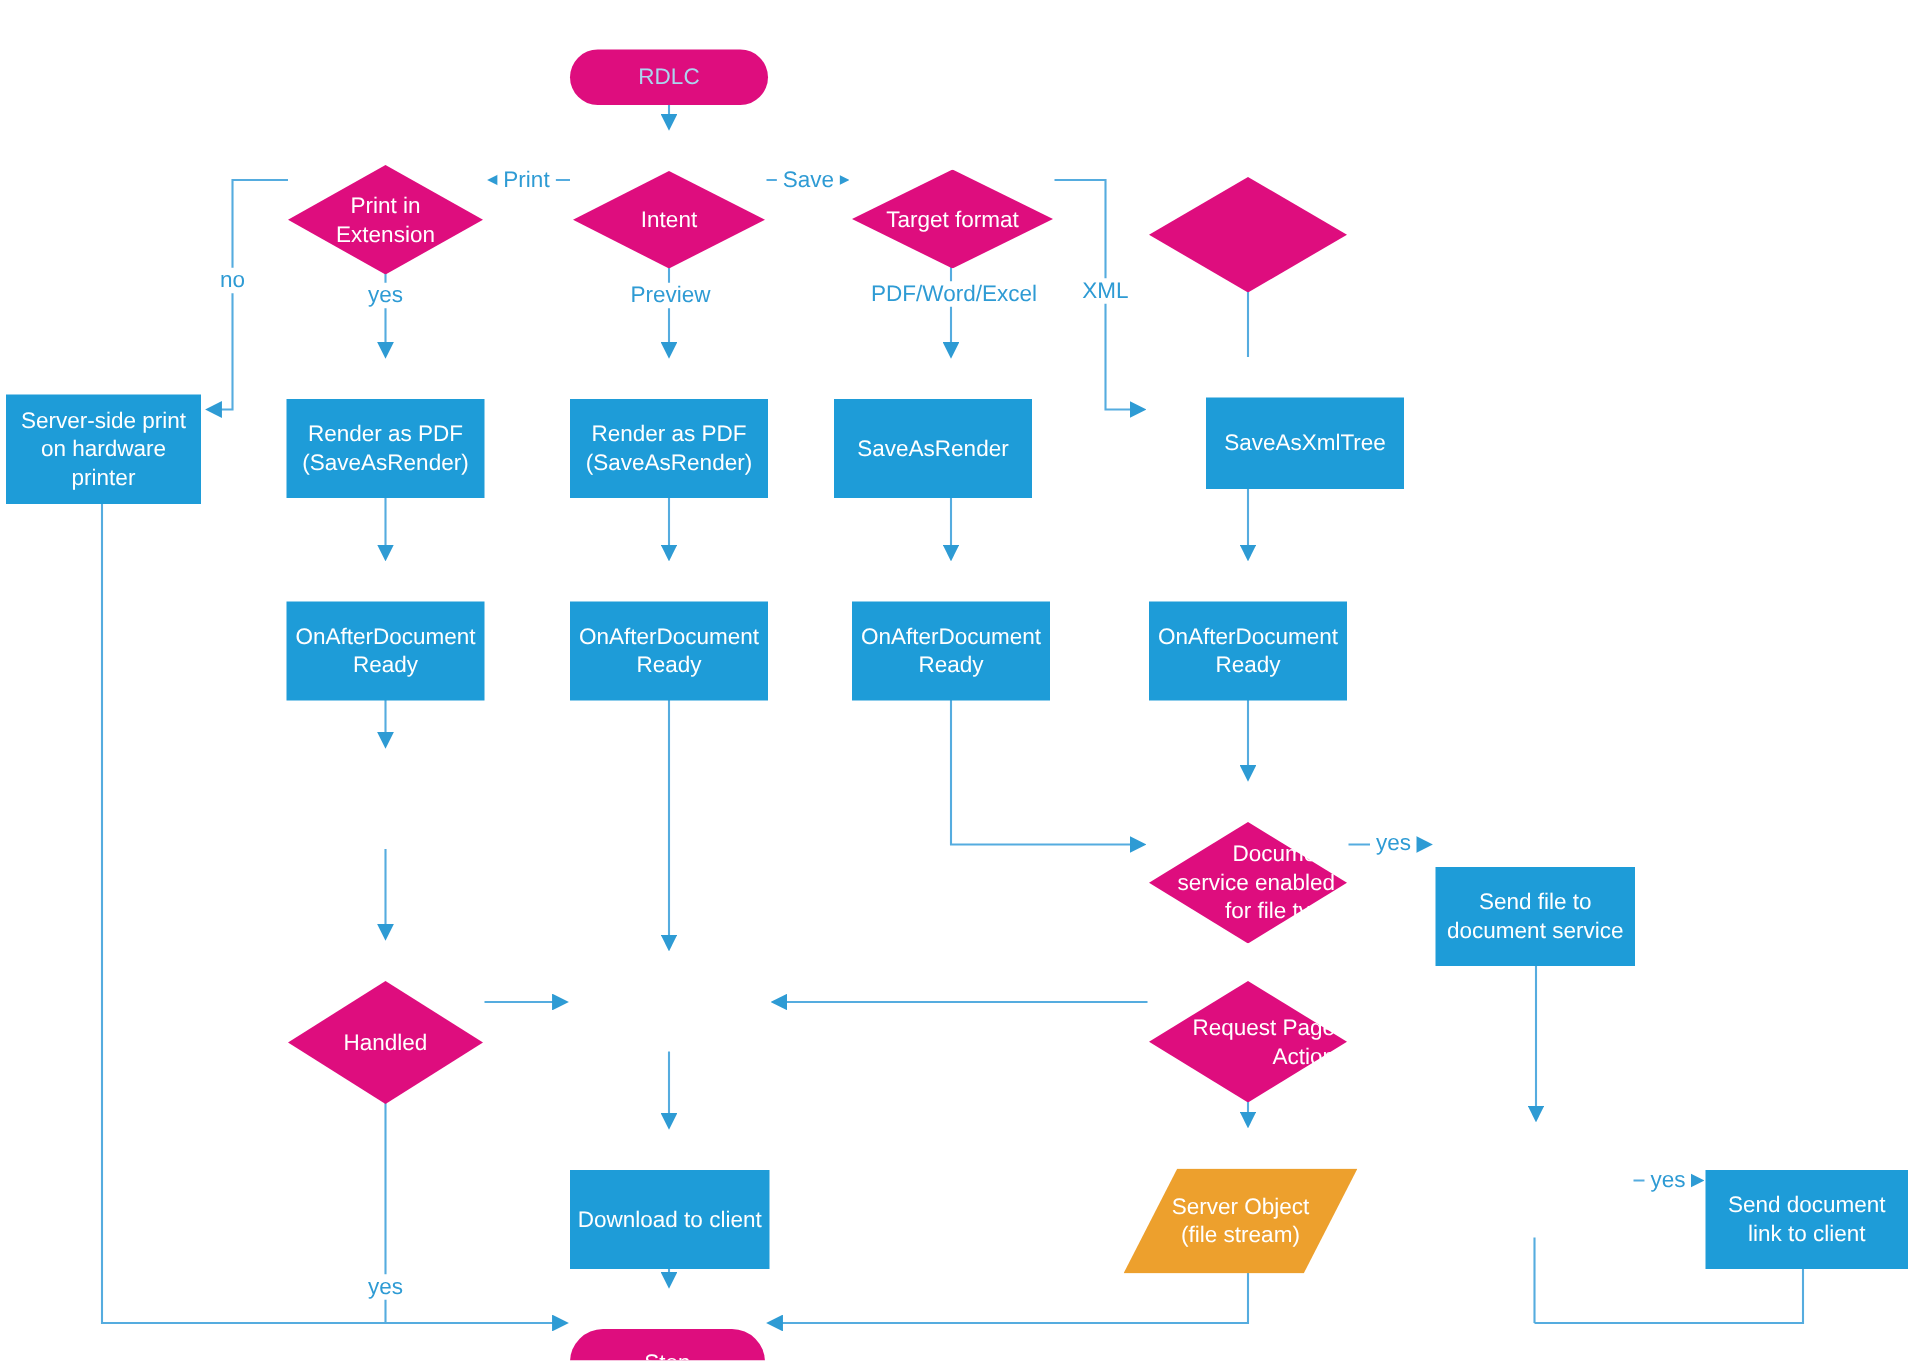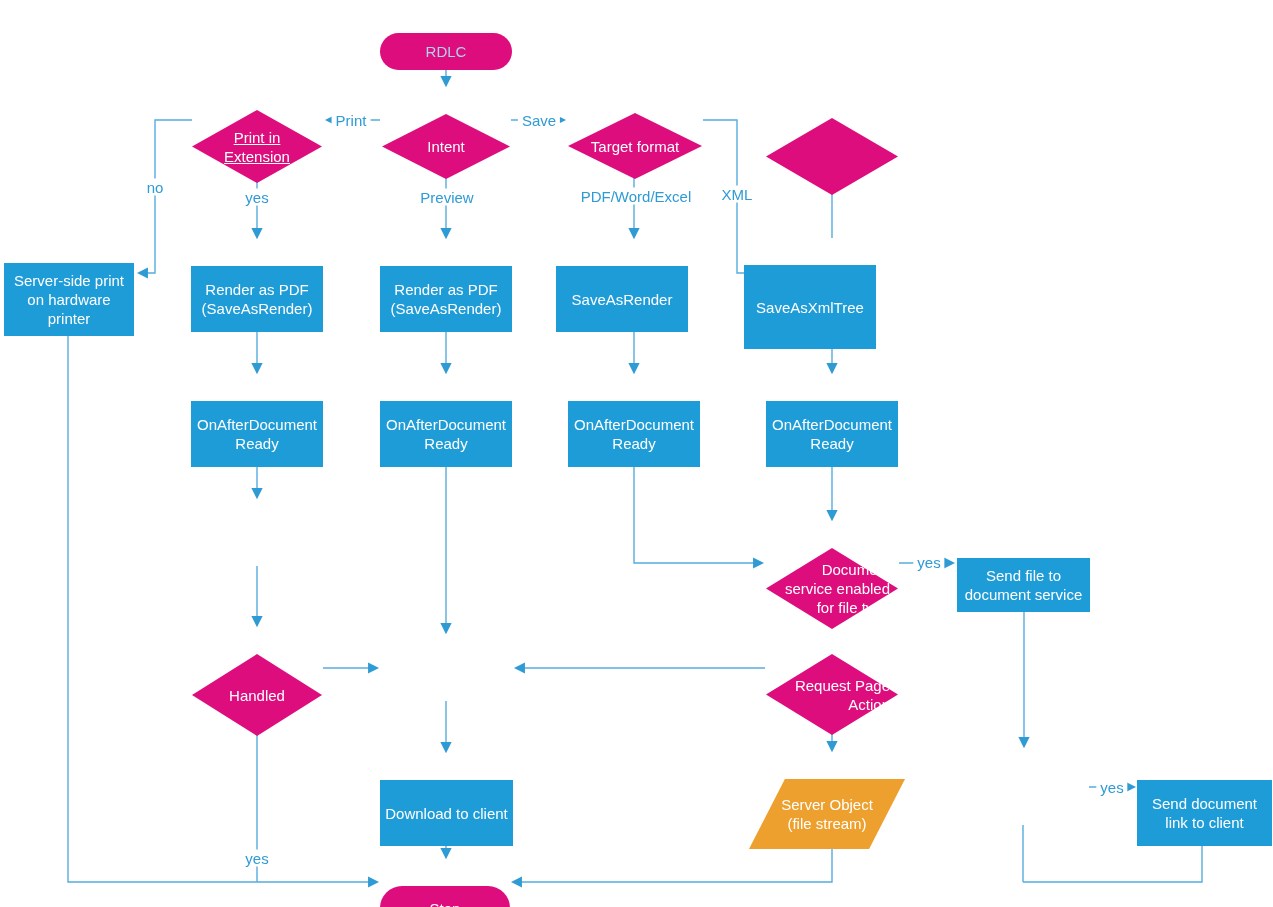--- a/index.html
+++ b/index.html
@@ -31,21 +31,21 @@
     line-height: 19px;
     margin-top: 26px;
   }
   .node .txt { position: relative; z-index: 2; }
   .shape { position: absolute; inset: 0; z-index: 1; }
   .rect    { background: var(--blue); }
   .stadium { background: var(--pink); border-radius: 22px; }
   .diamond { background: var(--pink); clip-path: polygon(50% 0, 100% 50%, 50% 100%, 0 50%); }
   .para    { background: var(--orange); clip-path: polygon(23% 0, 100% 0, 77% 100%, 0 100%); }
   .start-text { color: var(--start-text); }
-  .w80  { max-width: 84px; text-decoration: underline; }
+  .w80  { max-width: 84px; }
   .w104 { max-width: 104px; }
   .w114 { max-width: 116px; text-align: right; }
   .w124 { max-width: 126px; }
 
   .elabel {
     position: absolute;
     transform: translate(-50%, -50%);
     background: #ffffff;
     color: var(--label-text);
     font-size: 15px;
@@ -141,36 +141,36 @@
   </div>
   <div class="node rect" style="left:191px;top:240px;width:132px;height:66px">
     <div class="txt w124">Render as PDF (SaveAsRender)</div>
   </div>
   <div class="node rect" style="left:380px;top:240px;width:132px;height:66px">
     <div class="txt w124">Render as PDF (SaveAsRender)</div>
   </div>
   <div class="node rect" style="left:556px;top:240px;width:132px;height:66px">
     <div class="txt">SaveAsRender</div>
   </div>
-  <div class="node rect" style="left:744px;top:239px;width:132px;height:84px">
+  <div class="node rect" style="left:804px;top:239px;width:132px;height:61px">
     <div class="txt">SaveAsXmlTree</div>
   </div>
   <div class="node rect" style="left:191px;top:375px;width:132px;height:66px">
     <div class="txt w124">OnAfterDocument Ready</div>
   </div>
   <div class="node rect" style="left:380px;top:375px;width:132px;height:66px">
     <div class="txt w124">OnAfterDocument Ready</div>
   </div>
   <div class="node rect" style="left:568px;top:375px;width:132px;height:66px">
     <div class="txt w124">OnAfterDocument Ready</div>
   </div>
   <div class="node rect" style="left:766px;top:375px;width:132px;height:66px">
     <div class="txt w124">OnAfterDocument Ready</div>
   </div>
-  <div class="node rect" style="left:957px;top:532px;width:133px;height:54px">
+  <div class="node rect" style="left:957px;top:552px;width:133px;height:66px">
     <div class="txt w124">Send file to document service</div>
   </div>
   <div class="node rect" style="left:380px;top:754px;width:133px;height:66px">
     <div class="txt">Download to client</div>
   </div>
   <div class="node rect" style="left:1137px;top:754px;width:135px;height:66px">
     <div class="txt w124">Send document link to client</div>
   </div>
 
   <div class="node" style="left:749px;top:753px;width:156px;height:70px">

